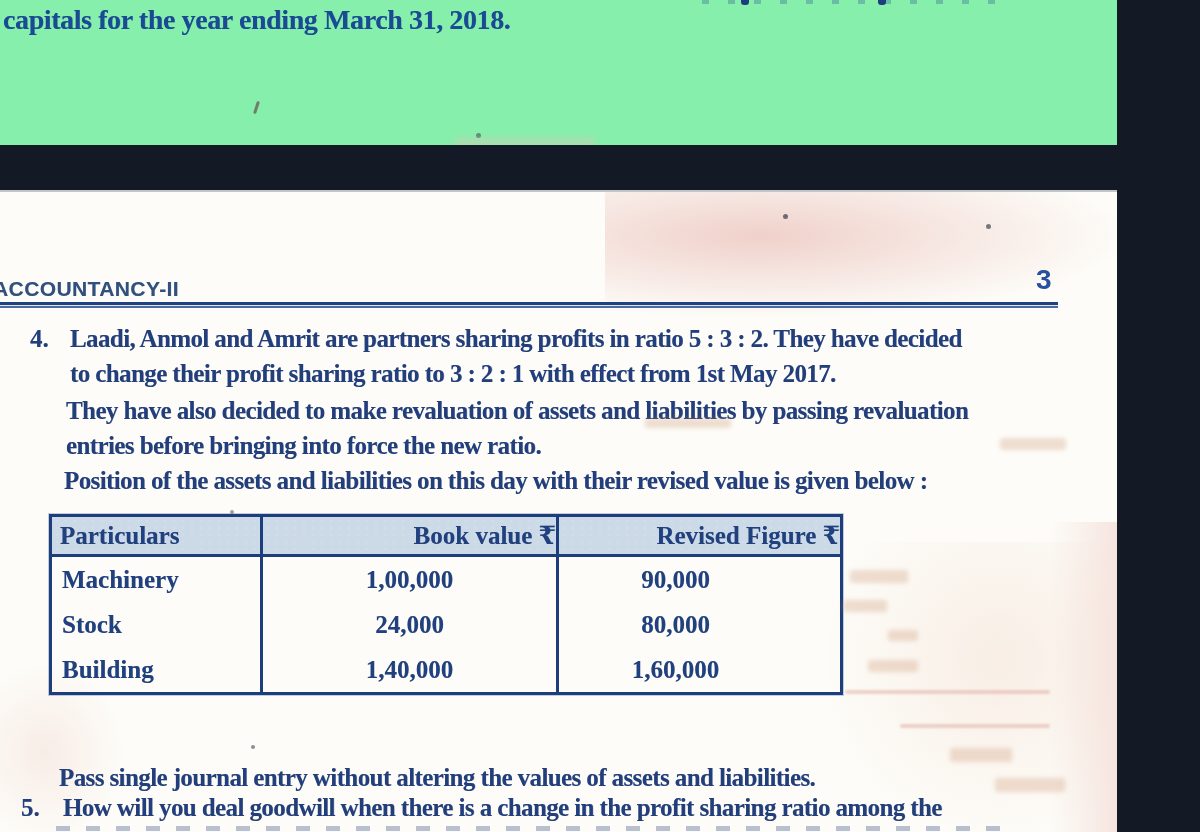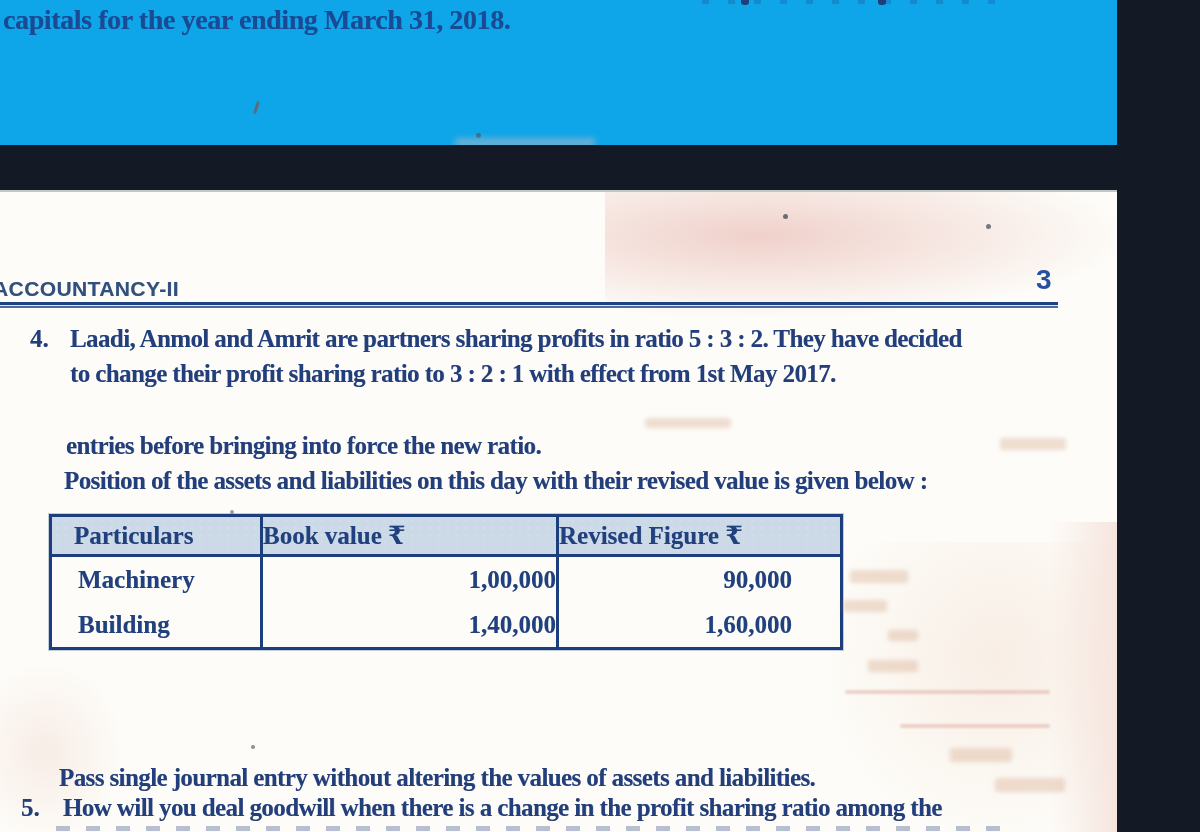--- a/index.html
+++ b/index.html
@@ -4,21 +4,21 @@
 <style>
   html,body { margin:0; padding:0; background:#131822; }
   .screen {
     position:relative; width:1200px; height:832px; overflow:hidden;
     background:#141a25;
     font-family:"Liberation Serif","DejaVu Serif",serif;
   }
   
   .top-strip {
     position:absolute; left:0; top:0; width:1117px; height:145px;
-    background:#0ea5e9; overflow:hidden;
+    background:#86efac; overflow:hidden;
   }
   .prev-line {
     position:absolute; left:3px; top:4px; white-space:nowrap;
     font-size:28px; font-weight:bold; letter-spacing:-0.4px;
     color:#1a4a93; text-shadow:0.3px 0.3px 0.6px rgba(26,74,147,.45);
   }
   .clip-top {
     position:absolute; left:702px; top:0; width:300px; height:4px;
     background:repeating-linear-gradient(90deg, rgba(35,75,145,.55) 0 7px, transparent 7px 26px);
     opacity:.55;
@@ -66,26 +66,26 @@
   .reval-table col.c2 { width:296px; }
   .reval-table col.c3 { width:284px; }
   .reval-table th, .reval-table td {
     font-weight:bold; color:#20407e; font-size:25px; padding:0;
     text-shadow:0.3px 0.3px 0.5px rgba(32,64,126,.4);
   }
   .reval-table th {
     height:37px; background:#ccd9e7;
     background-image:radial-gradient(rgba(255,255,255,.35) 15%, transparent 16%);
     background-size:9px 7px;
-    border-bottom:3px solid #1d3e7c; text-align:left;
+    border-bottom:3px solid #1d3e7c; text-align:right;
     font-family:"Liberation Serif","DejaVu Serif","DejaVu Sans",serif;
   }
-  .reval-table th:first-child { text-align:left; padding-left:22px; }
-  .reval-table td { height:45px; text-align:right; }
-  .reval-table td:first-child { text-align:left; padding-left:26px; }
+  .reval-table th:first-child { text-align:left; padding-left:8px; }
+  .reval-table td { height:45px; text-align:center; }
+  .reval-table td:first-child { text-align:left; padding-left:10px; }
   .reval-table th + th, .reval-table td + td { border-left:3px solid #1d3e7c; }
   .reval-table td.col3 { padding-right:48px; }
 
   
   .ghost { position:absolute; background:rgba(200,145,105,.28); filter:blur(2px); border-radius:3px; }
   .ghost-line { position:absolute; height:4px; background:rgba(214,150,140,.4); filter:blur(1px); border-radius:2px; }
   .clip-bottom {
     position:absolute; left:56px; top:634px; width:950px; height:5px;
     background:repeating-linear-gradient(90deg, rgba(80,100,145,.4) 0 14px, transparent 14px 30px);
     filter:blur(.5px);
@@ -113,20 +113,21 @@
     <div class="wash" style="left:-35px; top:470px; width:160px; height:180px; background:radial-gradient(ellipse, rgba(238,206,196,.35), rgba(238,206,196,0) 70%);"></div>
     <div class="wash" style="left:830px; top:350px; width:280px; height:290px; background:radial-gradient(ellipse at 60% 40%, rgba(243,224,210,.5), rgba(243,224,210,0) 75%);"></div>
 
     <div class="book-title">ACCOUNTANCY-II</div>
     <div class="page-number">3</div>
     <div class="head-rule"></div>
 
     <div class="bodyline qnum" style="left:30px; top:133px;">4.</div>
     <div class="bodyline" style="left:70px; top:133px;">Laadi, Anmol and Amrit are partners sharing profits in ratio 5 : 3 : 2. They have decided</div>
     <div class="bodyline" style="left:70px; top:168px;">to change their profit sharing ratio to 3 : 2 : 1 with effect from 1st May 2017.</div>
+    <div class="bodyline" style="left:66px; top:205px;">They have also decided to make revaluation of assets and liabilities by passing revaluation</div>
     <div class="bodyline" style="left:66px; top:240px;">entries before bringing into force the new ratio.</div>
     <div class="bodyline" style="left:64px; top:275px;">Position of the assets and liabilities on this day with their revised value is given below :</div>
 
     <table class="reval-table">
       <colgroup>
           <col class="c1">
           <col class="c2">
           <col class="c3">
         </colgroup>
       <thead>
@@ -134,20 +135,25 @@
           <th>Particulars</th>
           <th>Book value ₹</th>
           <th>Revised Figure ₹</th>
         </tr>
       </thead>
       <tbody>
         <tr>
           <td>Machinery</td>
           <td>1,00,000</td>
           <td class="col3">90,000</td>
+        </tr>
+        <tr>
+          <td>Stock</td>
+          <td>24,000</td>
+          <td class="col3">80,000</td>
         </tr>
         <tr>
           <td>Building</td>
           <td>1,40,000</td>
           <td class="col3">1,60,000</td>
         </tr>
       </tbody>
     </table>
 
     <div class="ghost" style="left:850px; top:378px; width:58px; height:13px;"></div>

